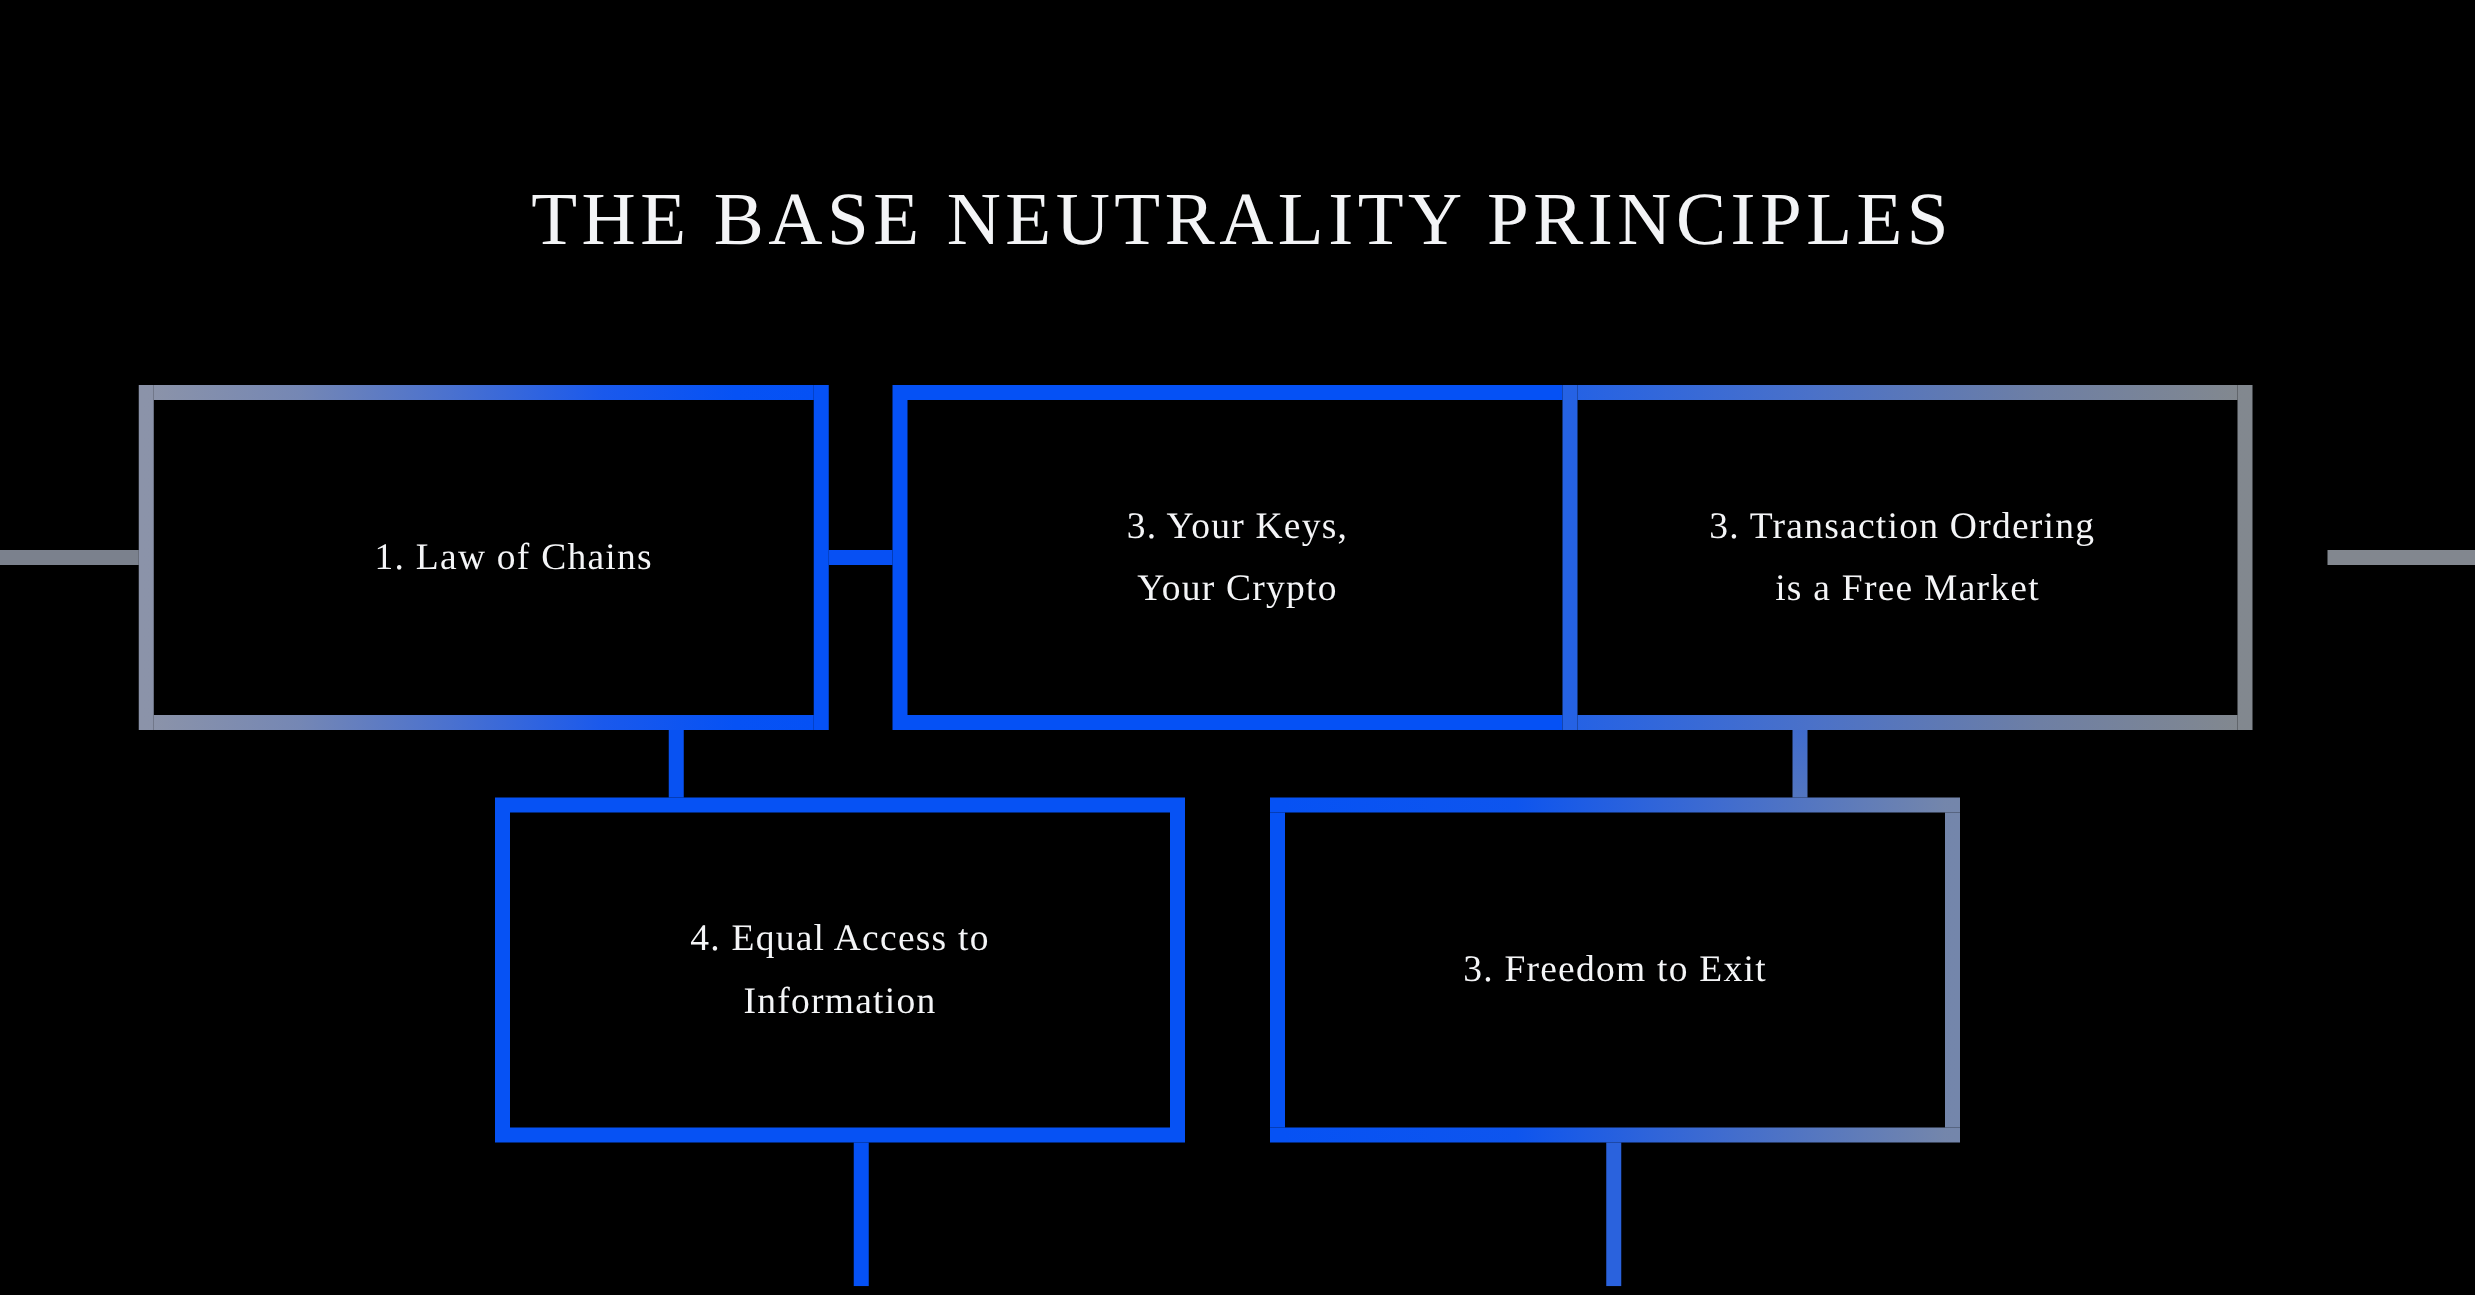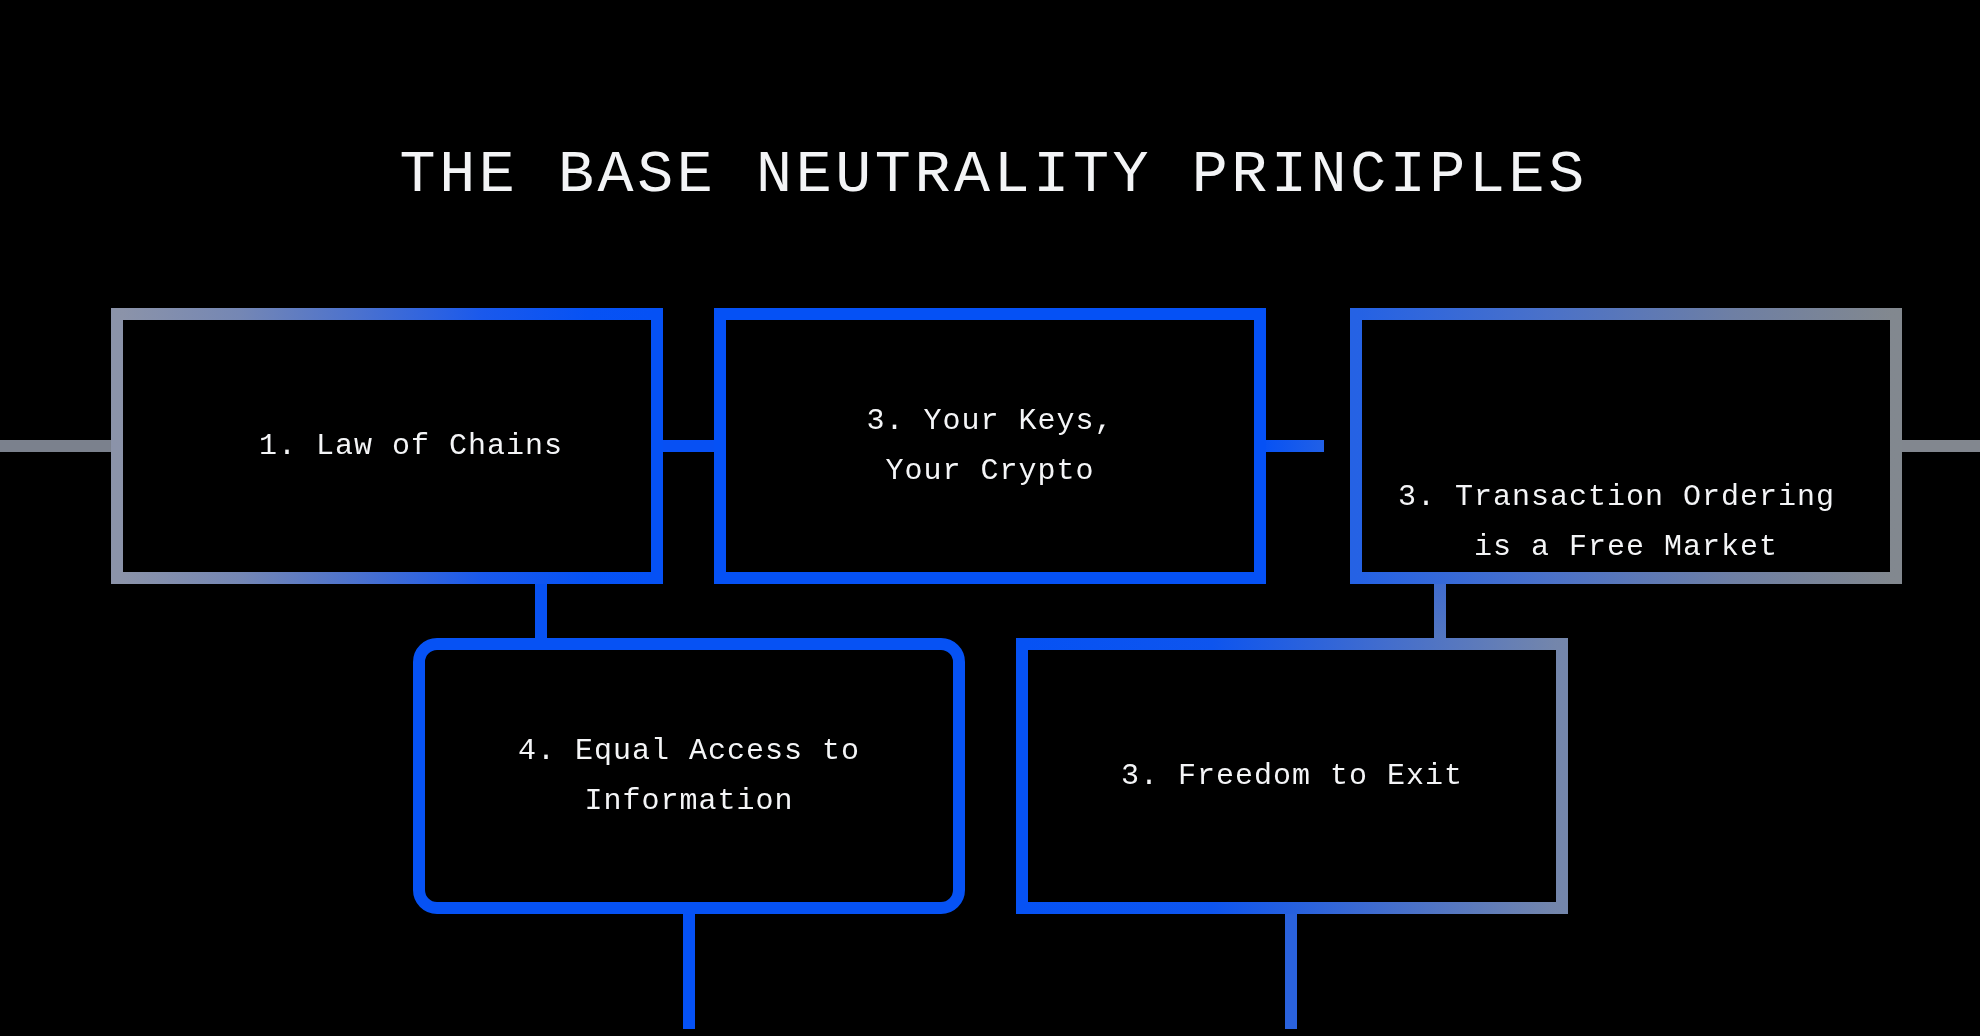--- a/index.html
+++ b/index.html
@@ -6,21 +6,21 @@
     margin: 0;
     padding: 0;
     background: #000000;
   }
   .stage {
     position: relative;
     width: 1980px;
     height: 1029px;
     background: #000000;
     overflow: hidden;
-    font-family: Liberation Mono, monospace;
+    font-family: Liberation Serif, serif;
   }
   .title {
     position: absolute;
     left: 3.7px;
     right: -3.7px;
     top: 139px;
     text-align: center;
     font-size: 60px;
     line-height: 72px;
     font-weight: 400;
@@ -45,22 +45,22 @@
   .box .label {
     font-size: 30px;
     line-height: 50px;
     font-weight: 400;
     letter-spacing: 1px;
     color: #f4f5f7;
     white-space: pre;
   }
   .box-1 { left: 111px;  top: 308px; border-image-source: linear-gradient(90deg, #8b93a9 0%, #7587b4 22%, #4a71cf 45%, #1a59ec 68%, #0652f4 88%, #0551f5 100%); padding-left: 48px; }
   .box-2 { left: 714px;  top: 308px; border-color: #0551f5; }
-  .box-3 { left: 1350px; top: 308px; border-image-source: linear-gradient(90deg, #2562e4 0%, #4a71c9 35%, #6e7fa4 70%, #82888f 100%); align-items: flex-end; }
-  .box-4 { left: 413px;  top: 638px; border-color: #0652f4; border-radius: 24px; }
+  .box-3 { left: 1250px; top: 308px; border-image-source: linear-gradient(90deg, #2562e4 0%, #4a71c9 35%, #6e7fa4 70%, #82888f 100%); }
+  .box-4 { left: 396px;  top: 638px; border-color: #0652f4; }
   .box-5 { left: 1016px; top: 638px; border-image-source: linear-gradient(90deg, #0652f4 0%, #0e55ee 35%, #3e6bd0 65%, #7486ab 100%); }
 
   .h-line {
     position: absolute;
     height: 12px;
     top: 440px;
     z-index: 1;
   }
   .h-edge-left   { left: 0;      width: 117px;  background: #7b818d; }
   .h-conn-1-2    { left: 657px;  width: 63px;   background: #0750f3; }

